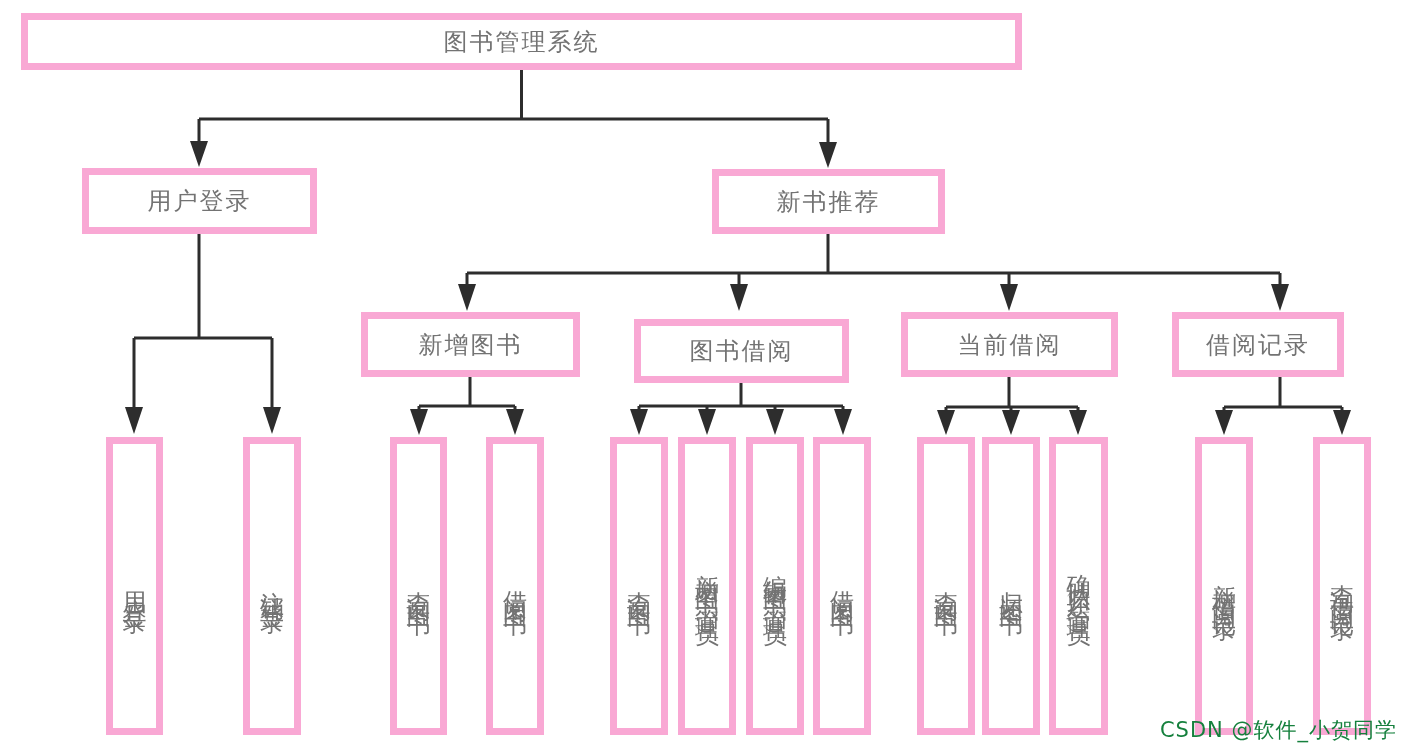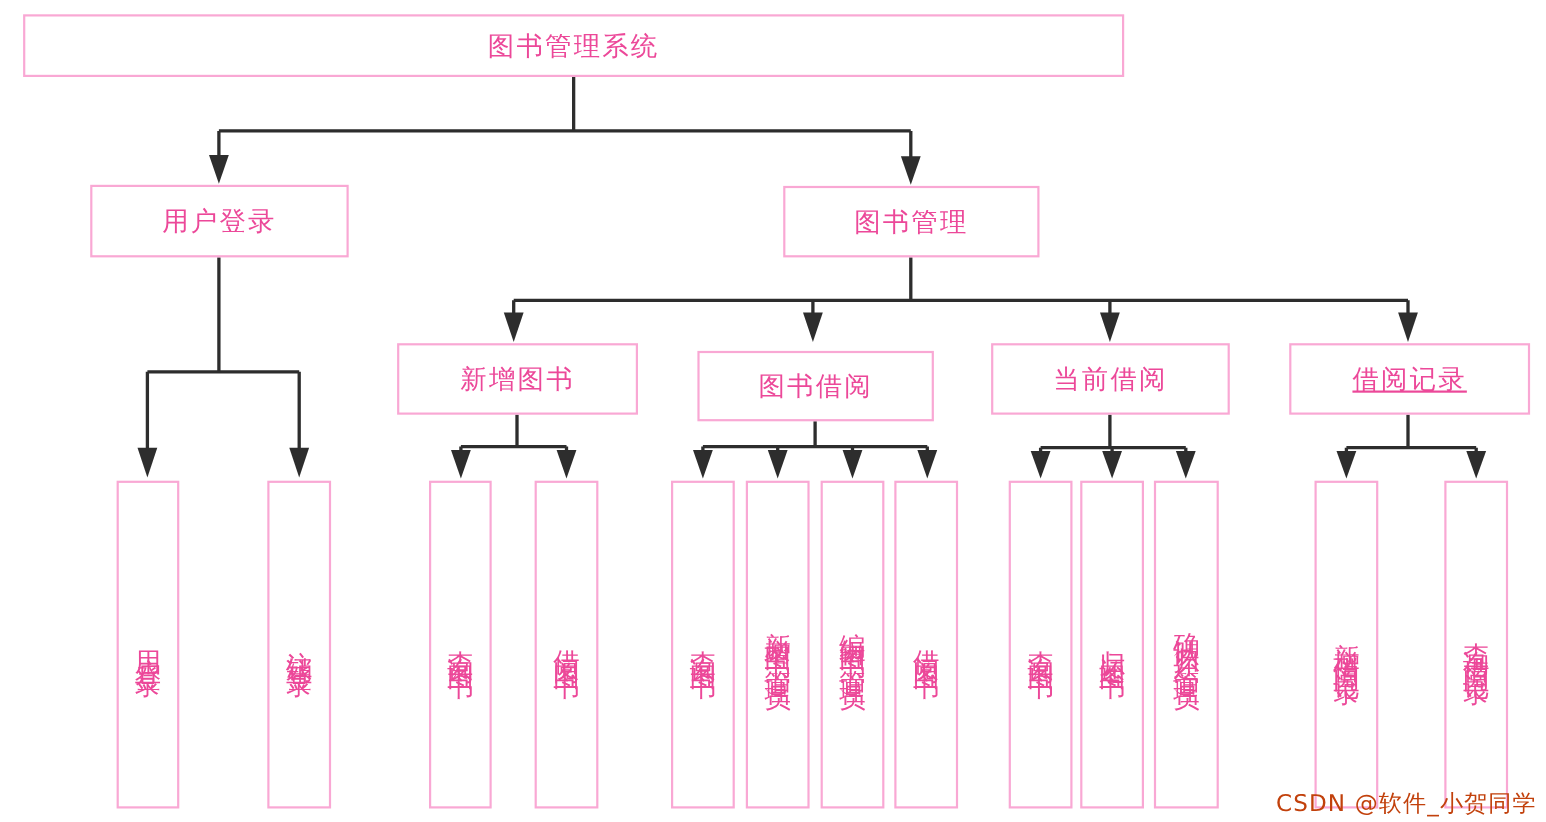--- a/index.html
+++ b/index.html
@@ -10,42 +10,42 @@
     font-family:"DejaVu Sans","Liberation Sans",sans-serif;
     overflow:hidden;
   }
   .wires { position:absolute; left:0; top:0; width:1405px; height:747px; }
   .wires path { stroke:#2d2d2d; stroke-width:3; fill:none; }
   .wires polygon { fill:#2d2d2d; stroke:none; }
   .node {
     position:absolute;
     box-sizing:border-box;
     background:#ffffff;
-    border:2px solid #f9a8d4;
+    border:7px solid #f9a8d4;
     display:flex;
     align-items:center;
     justify-content:center;
-    color:#ec4899;
+    color:#737373;
     font-size:24px;
     letter-spacing:2px;
     text-align:center;
   }
   .node.v {
     writing-mode:vertical-rl;
     text-orientation:mixed;
     letter-spacing:7px;
     line-height:1;
     font-size:24px;
     padding:4px 0;
   }
   .leaf { top:437px; height:298px; }
   .watermark {
     position:absolute;
     right:8px; bottom:3px;
-    color:#c2410c;
+    color:#15803d;
     font-size:21px;
     letter-spacing:1px;
     white-space:nowrap;
   }
 </style>
 </head>
 <body>
 
 <div class="stage">
 
@@ -88,26 +88,26 @@
     <g>
       <path d="M1280 376 V407 M1224 407 H1342 M1224 407 V412 M1342 407 V412"></path>
       <polygon points="1215,410 1233,410 1224,435"></polygon>
       <polygon points="1333,410 1351,410 1342,435"></polygon>
     </g>
   </svg>
 
   <div class="node" style="left:21px; top:13px; width:1001px; height:57px;">图书管理系统</div>
 
   <div class="node" style="left:82px; top:168px; width:235px; height:66px;">用户登录</div>
-  <div class="node" style="left:712px; top:169px; width:233px; height:65px;">图书管理</div>
+  <div class="node" style="left:712px; top:169px; width:233px; height:65px;">新书推荐</div>
 
   <div class="node" style="left:361px; top:312px; width:219px; height:65px;">新增图书</div>
   <div class="node" style="left:634px; top:319px; width:215px; height:64px;">图书借阅</div>
   <div class="node" style="left:901px; top:312px; width:217px; height:65px;">当前借阅</div>
-  <div class="node" style="left:1172px; top:312px; width:219px; height:65px;text-decoration:underline;">借阅记录</div>
+  <div class="node" style="left:1172px; top:312px; width:172px; height:65px;">借阅记录</div>
 
   <div class="node v leaf" style="left:106px; width:57px;">用户登录</div>
   <div class="node v leaf" style="left:243px; width:58px;">注销登录</div>
 
   <div class="node v leaf" style="left:390px; width:57px;">查询图书</div>
   <div class="node v leaf" style="left:486px; width:58px;">借阅图书</div>
 
   <div class="node v leaf" style="left:610px; width:58px;">查询图书</div>
   <div class="node v leaf" style="left:678px; width:58px;">新增图书（管理员）</div>
   <div class="node v leaf" style="left:746px; width:58px;">编辑图书（管理员）</div>

